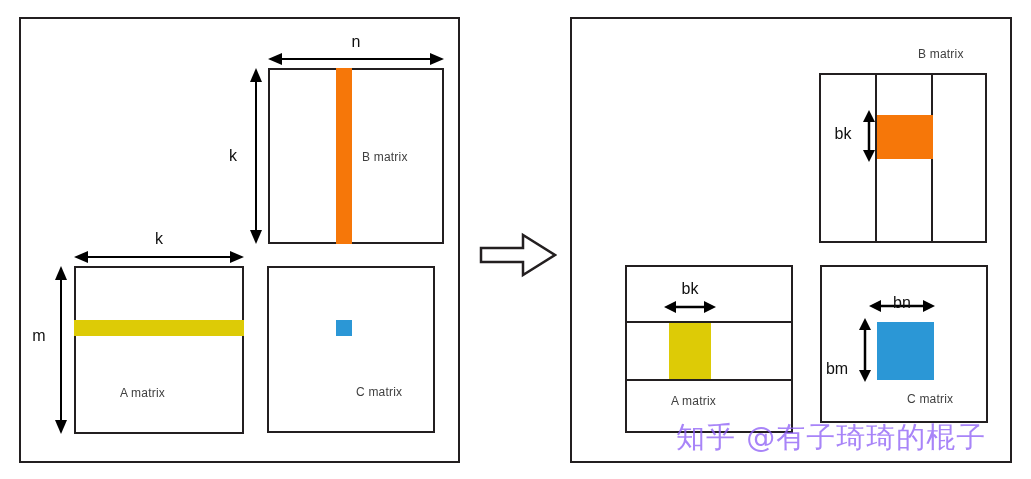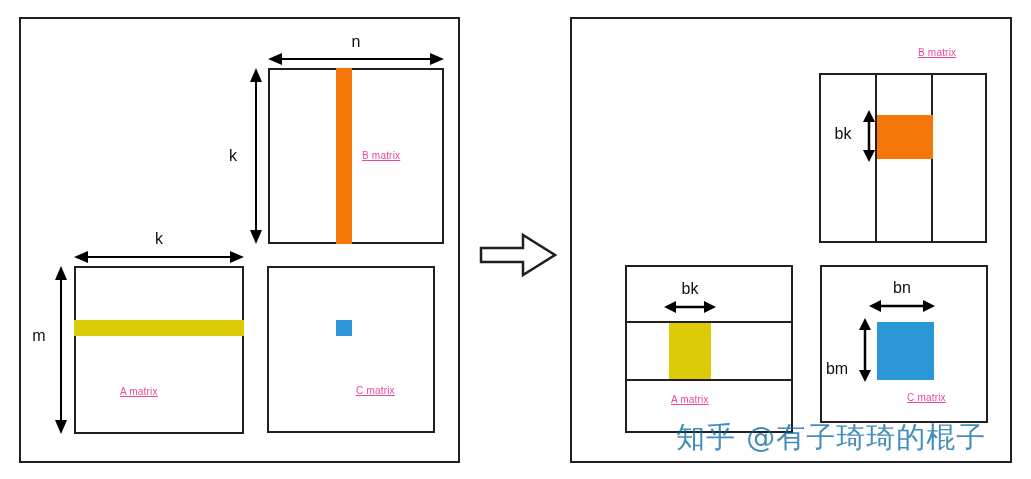--- a/index.html
+++ b/index.html
@@ -24,25 +24,24 @@
     box-sizing: border-box;
   }
   .matrix {
     position: absolute;
     background: #ffffff;
     border: 2px solid #231f20;
     box-sizing: border-box;
   }
   .matrix-label {
     position: absolute;
-    font-size: 10px;
-    color: #ec4899;
+    font-size: 12px;
+    color: #404040;
     white-space: nowrap;
     letter-spacing: 0.2px;
-    text-decoration: underline;
   }
   .dim-label {
     position: absolute;
     font-size: 16px;
     color: #111111;
     white-space: nowrap;
     text-align: center;
   }
   .block {
     position: absolute;
@@ -61,21 +60,21 @@
   .arrow-svg {
     position: absolute;
     overflow: visible;
   }
   .big-arrow {
     position: absolute;
   }
   .watermark {
     position: absolute;
     font-size: 29px;
-    color: #0369a1;
+    color: #8b5cf6;
     opacity: 0.75;
     white-space: nowrap;
     font-family: "DejaVu Sans", sans-serif;
     letter-spacing: 1px;
     pointer-events: none;
   }
 </style>
 </head>
 <body>
 
@@ -163,21 +162,21 @@
   <div class="matrix" style="left:820px; top:265px; width:168px; height:158px;">
     <div class="block" style="left:55px; top:55px; width:57px; height:58px; background:#2b97d6;"></div>
     <span class="matrix-label" style="left:85px; top:125px;">C matrix</span>
   </div>
 
   <svg class="arrow-svg" style="left:869px; top:298px; width:66px; height:16px;" viewBox="0 0 66 16">
     <line x1="8" y1="8" x2="58" y2="8" stroke="#000" stroke-width="2.5"></line>
     <polygon points="0,8 12,2 12,14" fill="#000"></polygon>
     <polygon points="66,8 54,2 54,14" fill="#000"></polygon>
   </svg>
-  <div class="dim-label" style="left:884px; top:279px; width:36px;">bn</div>
+  <div class="dim-label" style="left:884px; top:294px; width:36px;">bn</div>
 
   <svg class="arrow-svg" style="left:857px; top:318px; width:16px; height:64px;" viewBox="0 0 16 64">
     <line x1="8" y1="8" x2="8" y2="56" stroke="#000" stroke-width="2.5"></line>
     <polygon points="8,0 2,12 14,12" fill="#000"></polygon>
     <polygon points="8,64 2,52 14,52" fill="#000"></polygon>
   </svg>
   <div class="dim-label" style="left:820px; top:360px; width:34px;">bm</div>
 
   <div class="watermark" style="left:676px; top:418px;">知乎 @有子琦琦的棍子</div>
 

